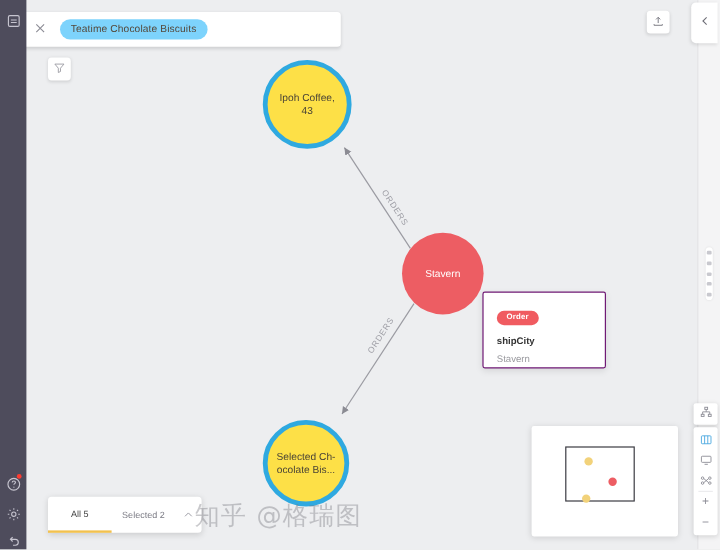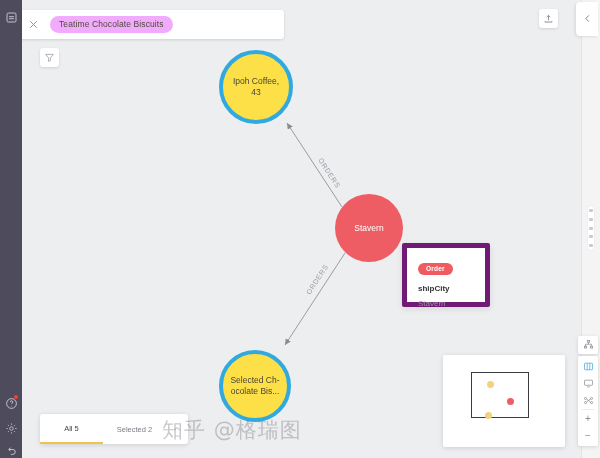--- a/index.html
+++ b/index.html
@@ -48,21 +48,21 @@
   .grip i{display:block;width:4px;height:3px;background:#c9c9cf;border-radius:1px;}
 
   
   .searchbar{
     position:absolute;left:19px;top:10px;width:265px;height:29px;
     background:#fff;border-radius:3px;box-shadow:0 1px 3px rgba(0,0,0,.13);
     display:flex;align-items:center;padding:0 8px;box-sizing:border-box;z-index:20;
   }
   .x-icon{width:16px;height:16px;flex:0 0 16px;color:#8e8e97;margin-right:7px;}
   .chip{
-    background:#f0abfc;color:#54483a;font-size:8.5px;
+    background:#7dd3fc;color:#54483a;font-size:8.5px;
     border-radius:9px;padding:3px 9px 4px;white-space:nowrap;
     letter-spacing:.1px;
   }
 
   .filter-btn{
     position:absolute;left:40px;top:48px;width:19px;height:19px;
     background:#fff;border-radius:3px;box-shadow:0 1px 3px rgba(0,0,0,.13);
     display:flex;align-items:center;justify-content:center;z-index:20;color:#9a9aa2;
   }
 
@@ -82,35 +82,35 @@
   
   svg.graph{position:absolute;inset:0;width:100%;height:100%;}
   .node{position:absolute;border-radius:50%;display:flex;align-items:center;
          justify-content:center;text-align:center;box-sizing:border-box;}
   .node-yellow{background:#fde047;border:4px solid #2fa9e0;color:#4a4436;}
   .node-red{background:#ed5d63;color:#ffffff;}
   .node-label{font-size:8.5px;line-height:11px;padding:0 5px;}
 
   
   .tipcard{
-    position:absolute;left:380px;top:243px;width:88px;height:64px;
-    background:#fff;border:5px solid #701a75;border-radius:2px;
+    position:absolute;left:380px;top:243px;width:103px;height:64px;
+    background:#fff;border:1px solid #701a75;border-radius:2px;
     box-shadow:0 2px 6px rgba(0,0,0,.10);z-index:25;
     padding:9px 11px;box-sizing:border-box;
   }
   .tip-badge{
     display:inline-block;background:#f05b60;color:#fff;font-size:6.5px;
     border-radius:8px;padding:2px 8px 3px;font-weight:bold;letter-spacing:.2px;
   }
   .tip-key{font-size:8px;font-weight:bold;color:#333;margin-top:9px;}
   .tip-val{font-size:8px;color:#9a9a9f;margin-top:6px;}
 
   
   .bottompanel{
-    position:absolute;left:40px;bottom:14px;width:148px;height:30px;
+    position:absolute;left:40px;bottom:14px;width:128px;height:30px;
     background:#fff;border-radius:3px;box-shadow:0 1px 5px rgba(0,0,0,.14);
     display:flex;align-items:center;z-index:28;
   }
   .bp-tab{
     font-size:7.5px;color:#7b7b84;flex:1;text-align:center;
     height:100%;display:flex;align-items:center;justify-content:center;
     box-sizing:border-box;
   }
   .bp-tab.active{color:#444;border-bottom:2px solid #f2c14e;}
   .bp-chev{width:22px;display:flex;align-items:center;justify-content:center;color:#9a9aa2;}

